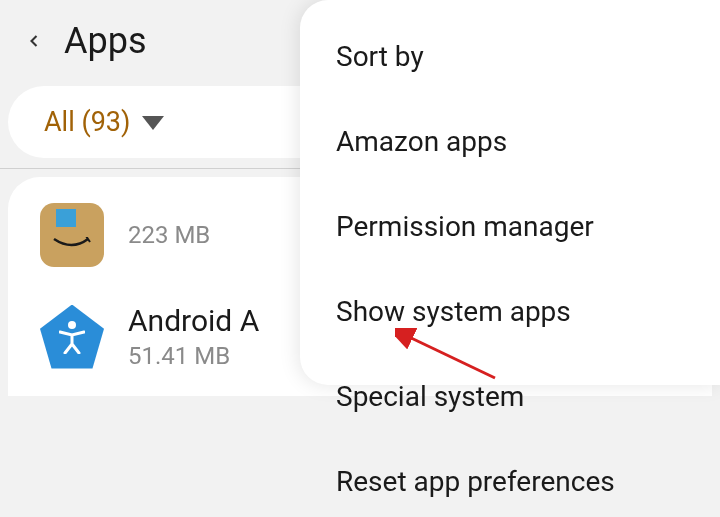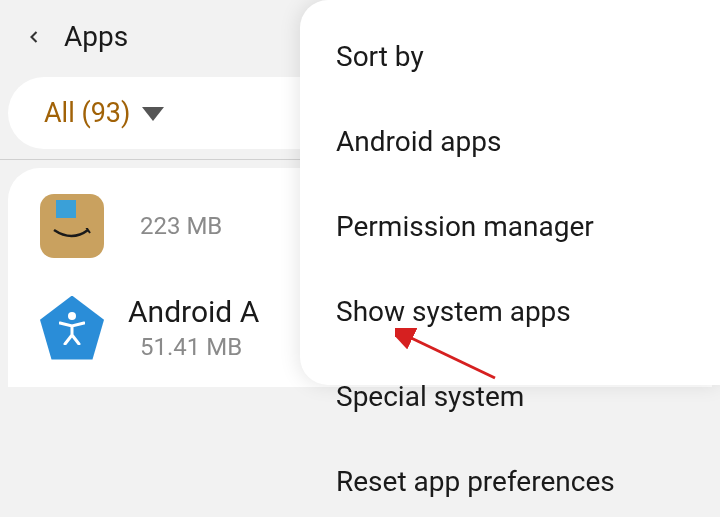--- a/index.html
+++ b/index.html
@@ -20,21 +20,21 @@
       align-items: center;
       padding: 20px 24px 24px 24px;
     }
     .back-icon {
       width: 20px;
       height: 20px;
       margin-right: 20px;
       cursor: pointer;
     }
     .page-title {
-      font-size: 28px;
+      font-size: 36px;
       font-weight: 400;
       color: #1a1a1a;
     }
     .filter-bar {
       background: #fff;
       border-radius: 40px;
       margin: 0 8px;
       padding: 20px 36px;
       display: flex;
       align-items: center;
@@ -79,21 +79,20 @@
       flex-direction: column;
     }
     .app-name {
       font-size: 30px;
       color: #1a1a1a;
       margin-bottom: 4px;
     }
     .app-size {
       font-size: 24px;
       color: #8a8a8a;
-      margin-left: 12px;
     }
     .amazon-icon {
       background: #c9a15f;
       border-radius: 14px;
       position: relative;
     }
     .amazon-icon::before {
       content: "";
       position: absolute;
       top: 6px;
@@ -189,21 +188,21 @@
     </div>
     <div class="app-info">
       <div class="app-name">Android A</div>
       <div class="app-size">51.41 MB</div>
     </div>
   </div>
 </div>
 
 <div class="menu-popup">
   <div class="menu-item">Sort by</div>
-  <div class="menu-item">Android apps</div>
+  <div class="menu-item">Amazon apps</div>
   <div class="menu-item">Permission manager</div>
   <div class="menu-item">Show system apps</div>
   <div class="menu-item">Special system</div>
   <div class="menu-item">Reset app preferences</div>
 </div>
 
 <svg class="arrow-annotation" viewBox="0 0 110 60">
   <defs>
     <marker id="arrowhead" markerWidth="10" markerHeight="8" refX="2" refY="4" orient="auto">
       <polygon points="0 0, 10 4, 0 8" fill="#d62020"></polygon>

